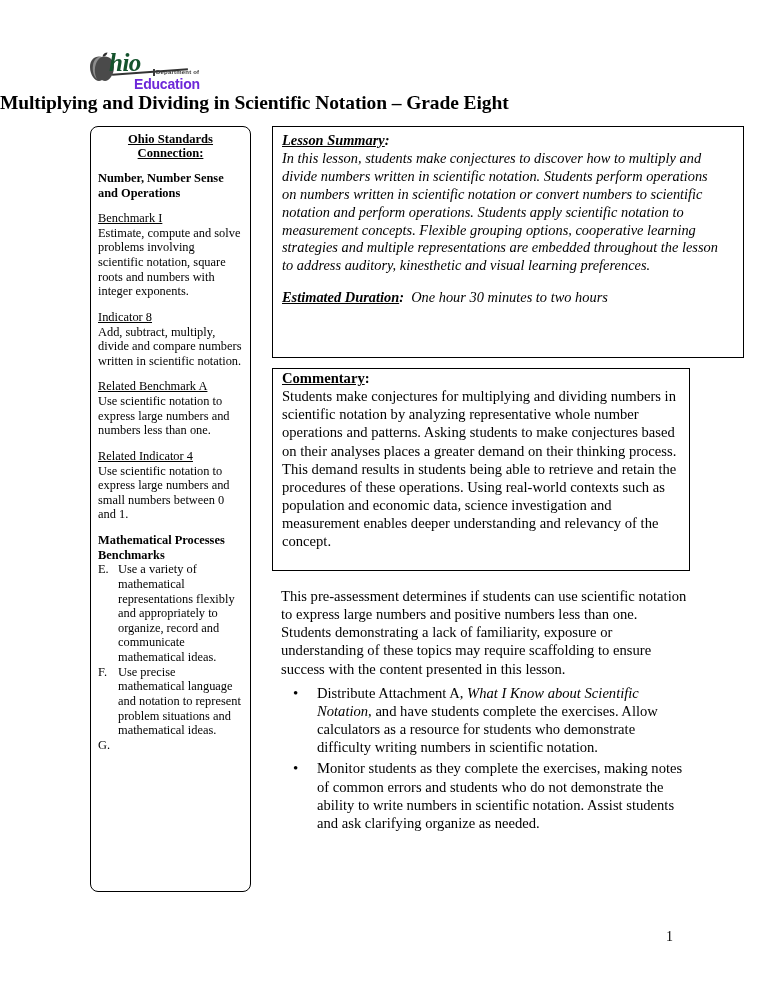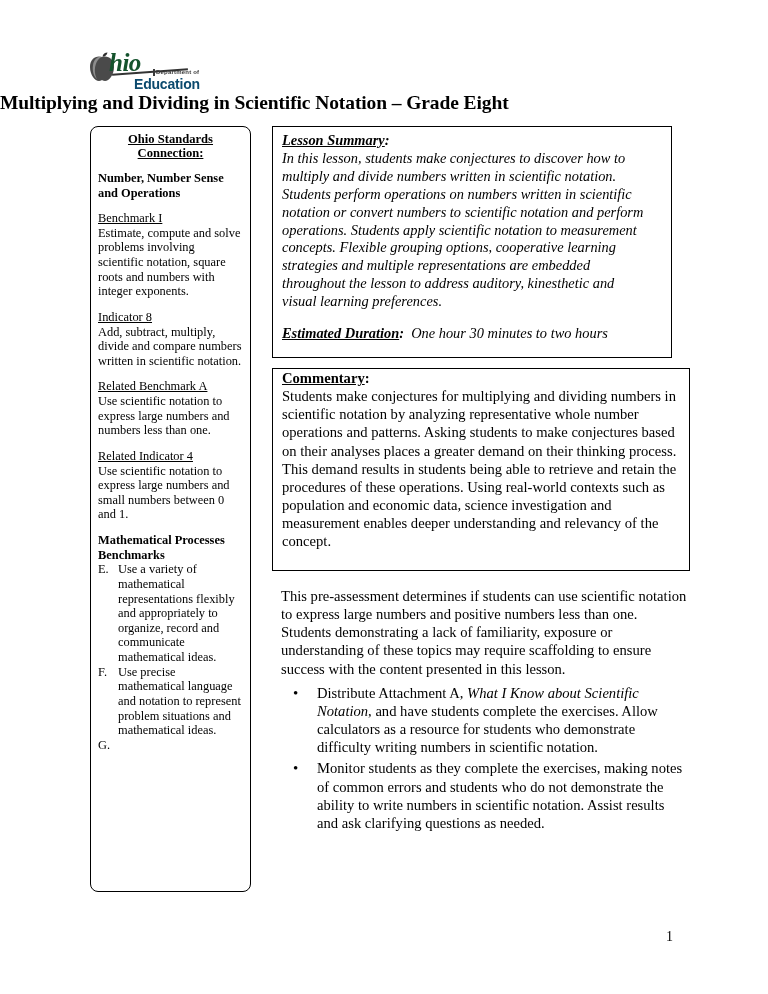--- a/index.html
+++ b/index.html
@@ -62,21 +62,21 @@
     color: #3a3a3a;
     letter-spacing: 0.2px;
   }
   .logo-edu {
     position: absolute;
     left: 46px;
     top: 26px;
     font-family: "Liberation Sans", sans-serif;
     font-size: 14px;
     font-weight: bold;
-    color: #0c4a6e;
+    color: #6d28d9;
     letter-spacing: -0.2px;
   }
   .logo-bar {
     position: absolute;
     left: 65px;
     top: 19px;
     width: 1.5px;
     height: 7px;
     background: #3a3a3a;
   }
@@ -103,21 +103,21 @@
     left: 90px;
     top: 126px;
     width: 161px;
     height: 766px;
     padding: 5px 7px 4px 7px;
     border-radius: 8px;
   }
   .box-summary {
     left: 272px;
     top: 126px;
-    width: 400px;
+    width: 472px;
     height: 232px;
     padding: 5px 21px 4px 9px;
   }
   .box-commentary {
     left: 272px;
     top: 368px;
     width: 418px;
     height: 203px;
     padding: 0 9px 4px 9px;
     font-family: Liberation Serif, serif;
@@ -301,18 +301,18 @@
 <div class="preassess">
   <div class="pa-body">This pre-assessment determines if students can use scientific notation to express large numbers and positive numbers less than one. Students demonstrating a lack of familiarity, exposure or understanding of these topics may require scaffolding to ensure success with the content presented in this lesson.</div>
 
   <div class="bullet-list">
     <div class="bullet-row">
       <span class="bullet-dot">•</span>
       <span class="bullet-text"><span>Distribute Attachment A, </span><span class="ital">What I Know about Scientific Notation</span><span>, and have students complete the exercises.  Allow calculators as a resource for students who demonstrate difficulty writing numbers in scientific notation.</span></span>
     </div>
     <div class="bullet-row">
       <span class="bullet-dot">•</span>
-      <span class="bullet-text"><span>Monitor students as they complete the exercises, making notes of common errors and students who do not demonstrate the ability to write numbers in scientific notation.  Assist results and ask clarifying questions as needed.</span><span class="ital"></span><span></span></span>
+      <span class="bullet-text"><span>Monitor students as they complete the exercises, making notes of common errors and students who do not demonstrate the ability to write numbers in scientific notation.  Assist students and ask clarifying organize as needed.</span><span class="ital"></span><span></span></span>
     </div>
   </div>
 </div>
 
 <div class="page-num">1</div>
 
 </body></html>

